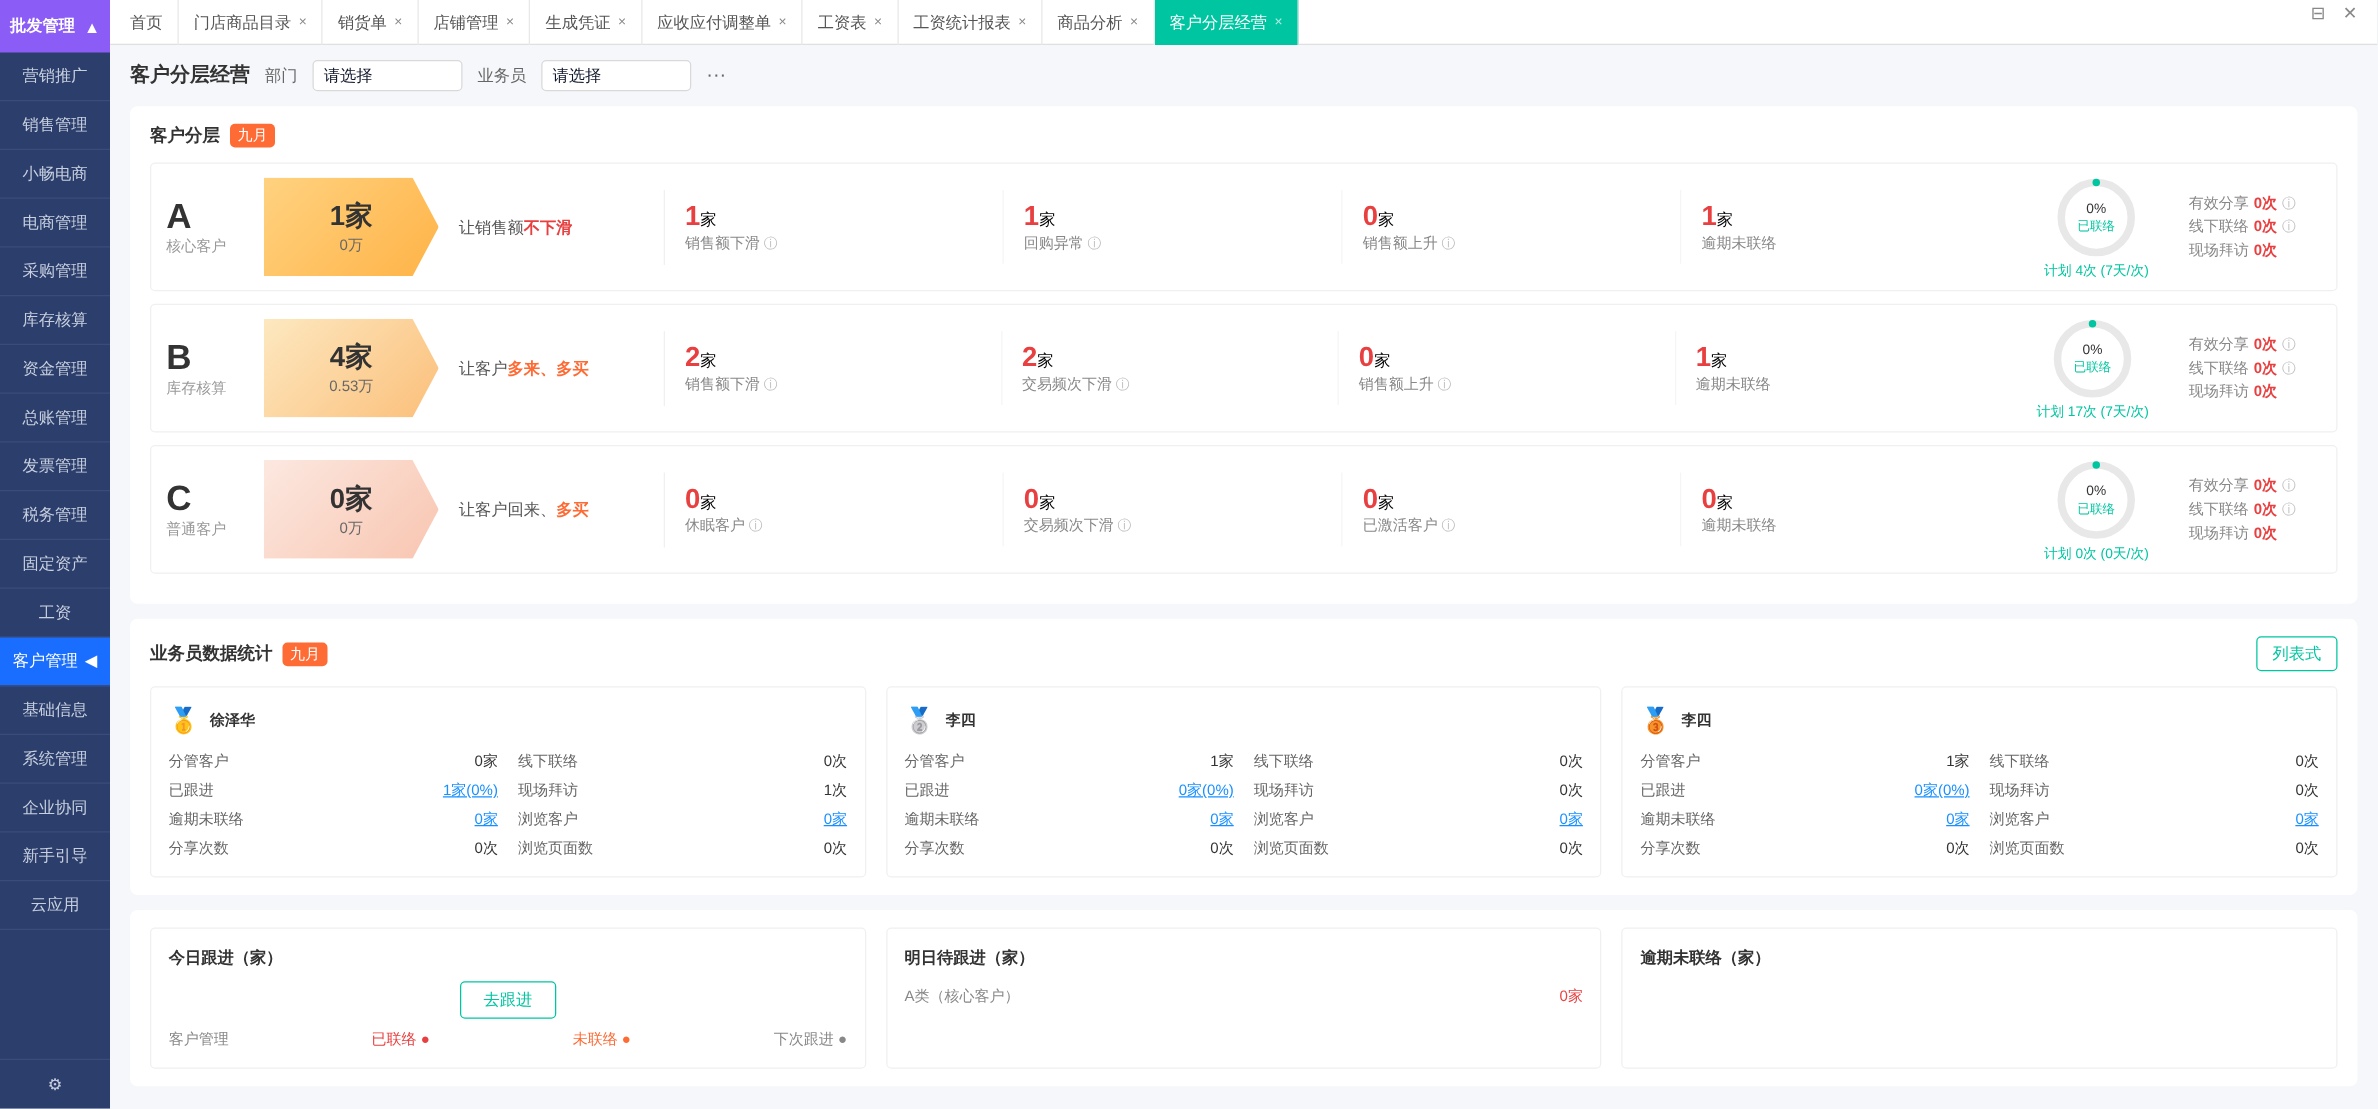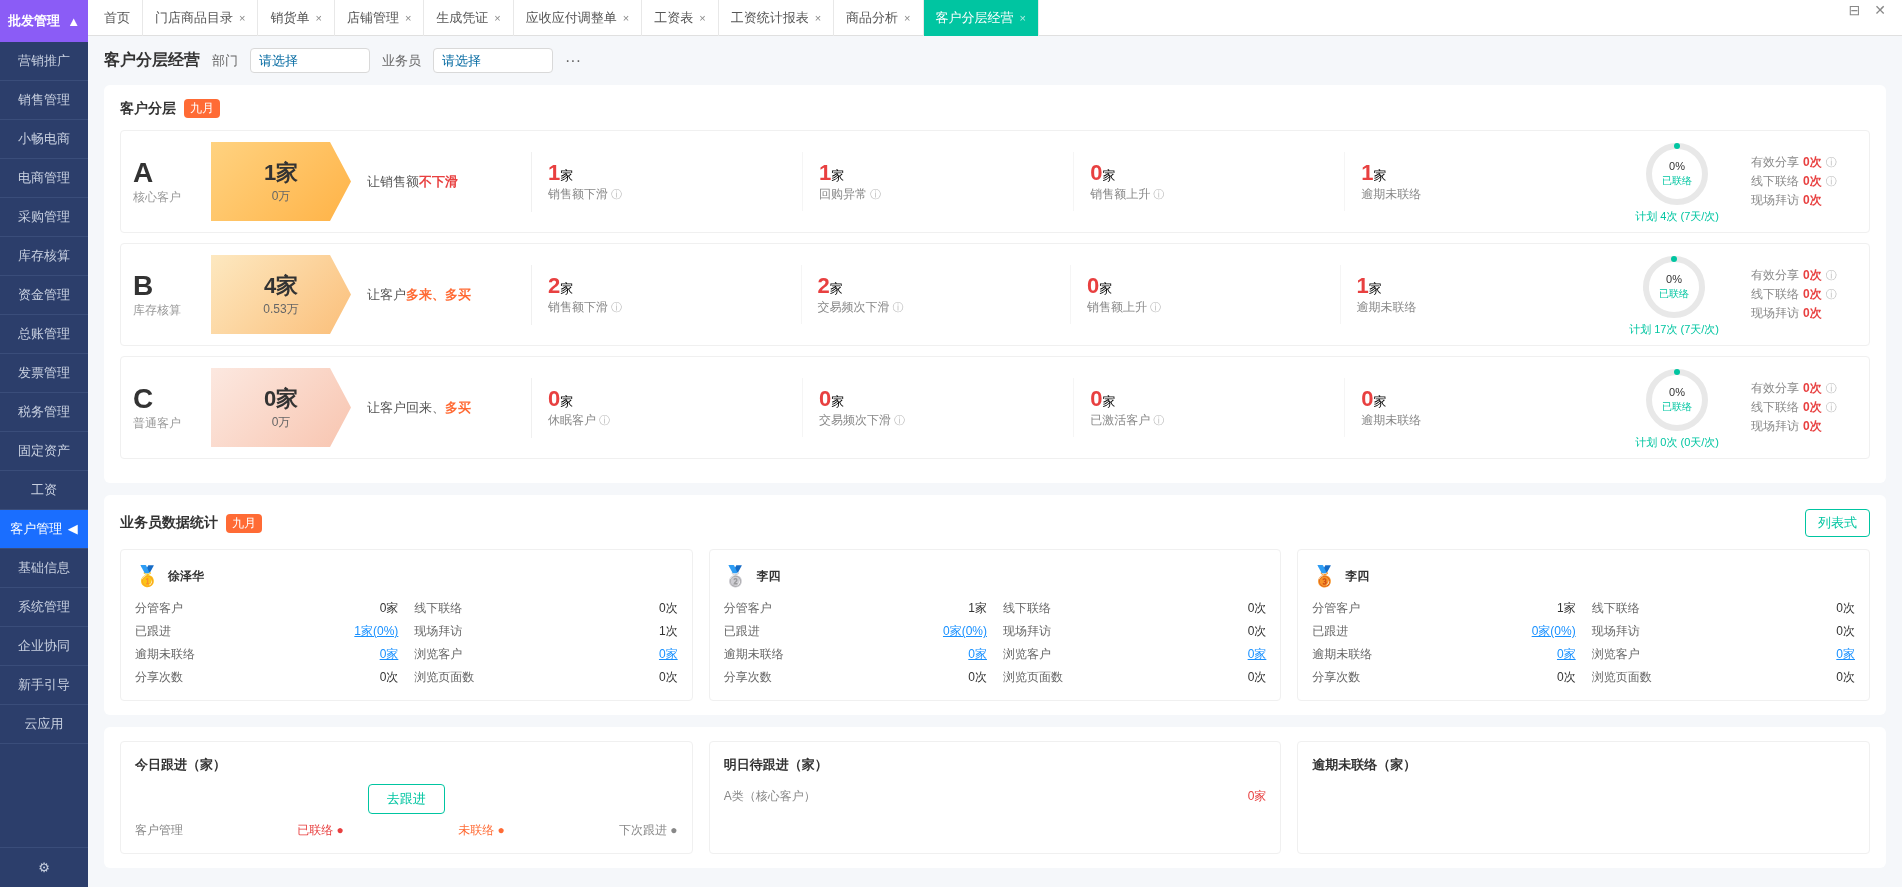--- a/index.html
+++ b/index.html
@@ -116,21 +116,21 @@
     }
     .filter-label {
       font-size: 13px;
       color: #666;
     }
     .filter-select {
       border: 1px solid #d9d9d9;
       border-radius: 4px;
       padding: 4px 28px 4px 8px;
       font-size: 13px;
-      color: #0369a1;
+      color: #0f172a;
       background: #fff;
       appearance: none;
       min-width: 120px;
       cursor: pointer;
     }
     .filter-more {
       color: #666;
       cursor: pointer;
       font-size: 16px;
     }

